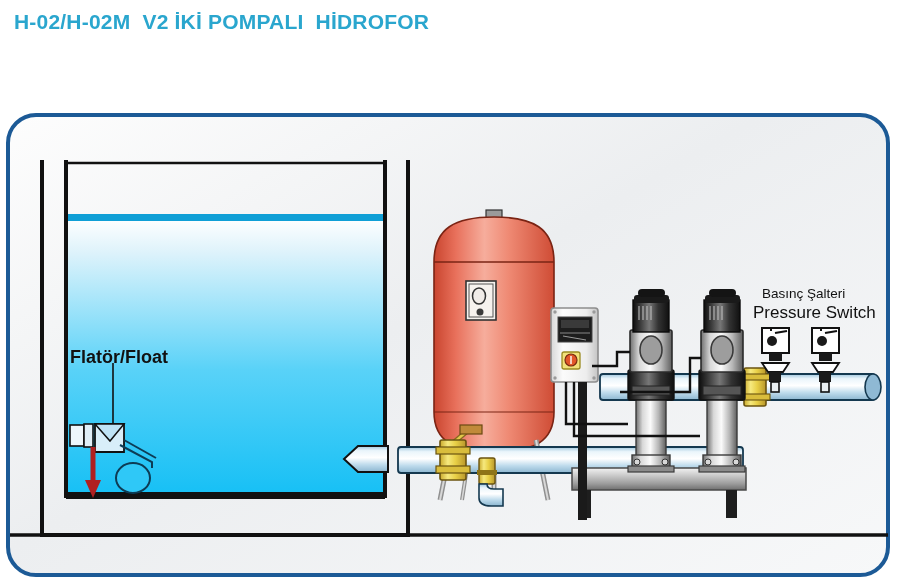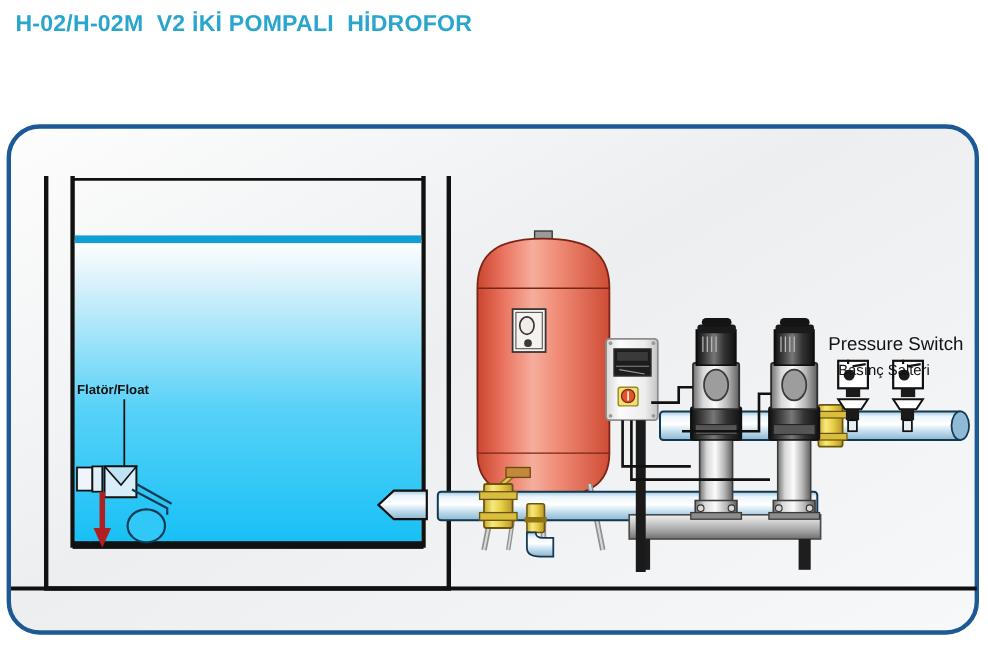--- a/index.html
+++ b/index.html
@@ -15,22 +15,22 @@
   
   .frame{position:absolute;left:6px;top:113px;width:884px;height:464px;
          border:4px solid #1c5a96;border-radius:30px;
          background:linear-gradient(150deg,#fdfdfd 0%,#eceef0 45%,#f7f8f9 100%);
          box-sizing:border-box;overflow:hidden;}
 
   .svgwrap{position:absolute;left:0;top:0;width:898px;height:588px;}
 
   
   .lbl{position:absolute;color:#111;font-weight:bold;white-space:nowrap;}
-  .lbl-float{left:70px;top:347px;font-size:12px;}
-  .lbl-ps1{left:762px;top:286px;font-size:13.5px;font-weight:normal;margin-top:43px;}
+  .lbl-float{left:70px;top:347px;font-size:18px;}
+  .lbl-ps1{left:762px;top:286px;font-size:13.5px;font-weight:normal;}
   .lbl-ps2{left:753px;top:303px;font-size:17px;font-weight:normal;}
 </style>
 </head>
 <body>
 
 <div id="root">
 
   <div class="title-block">
     <div class="title-line">H-02/H-02M  V2 İKİ POMPALI  HİDROFOR</div>
   </div>

